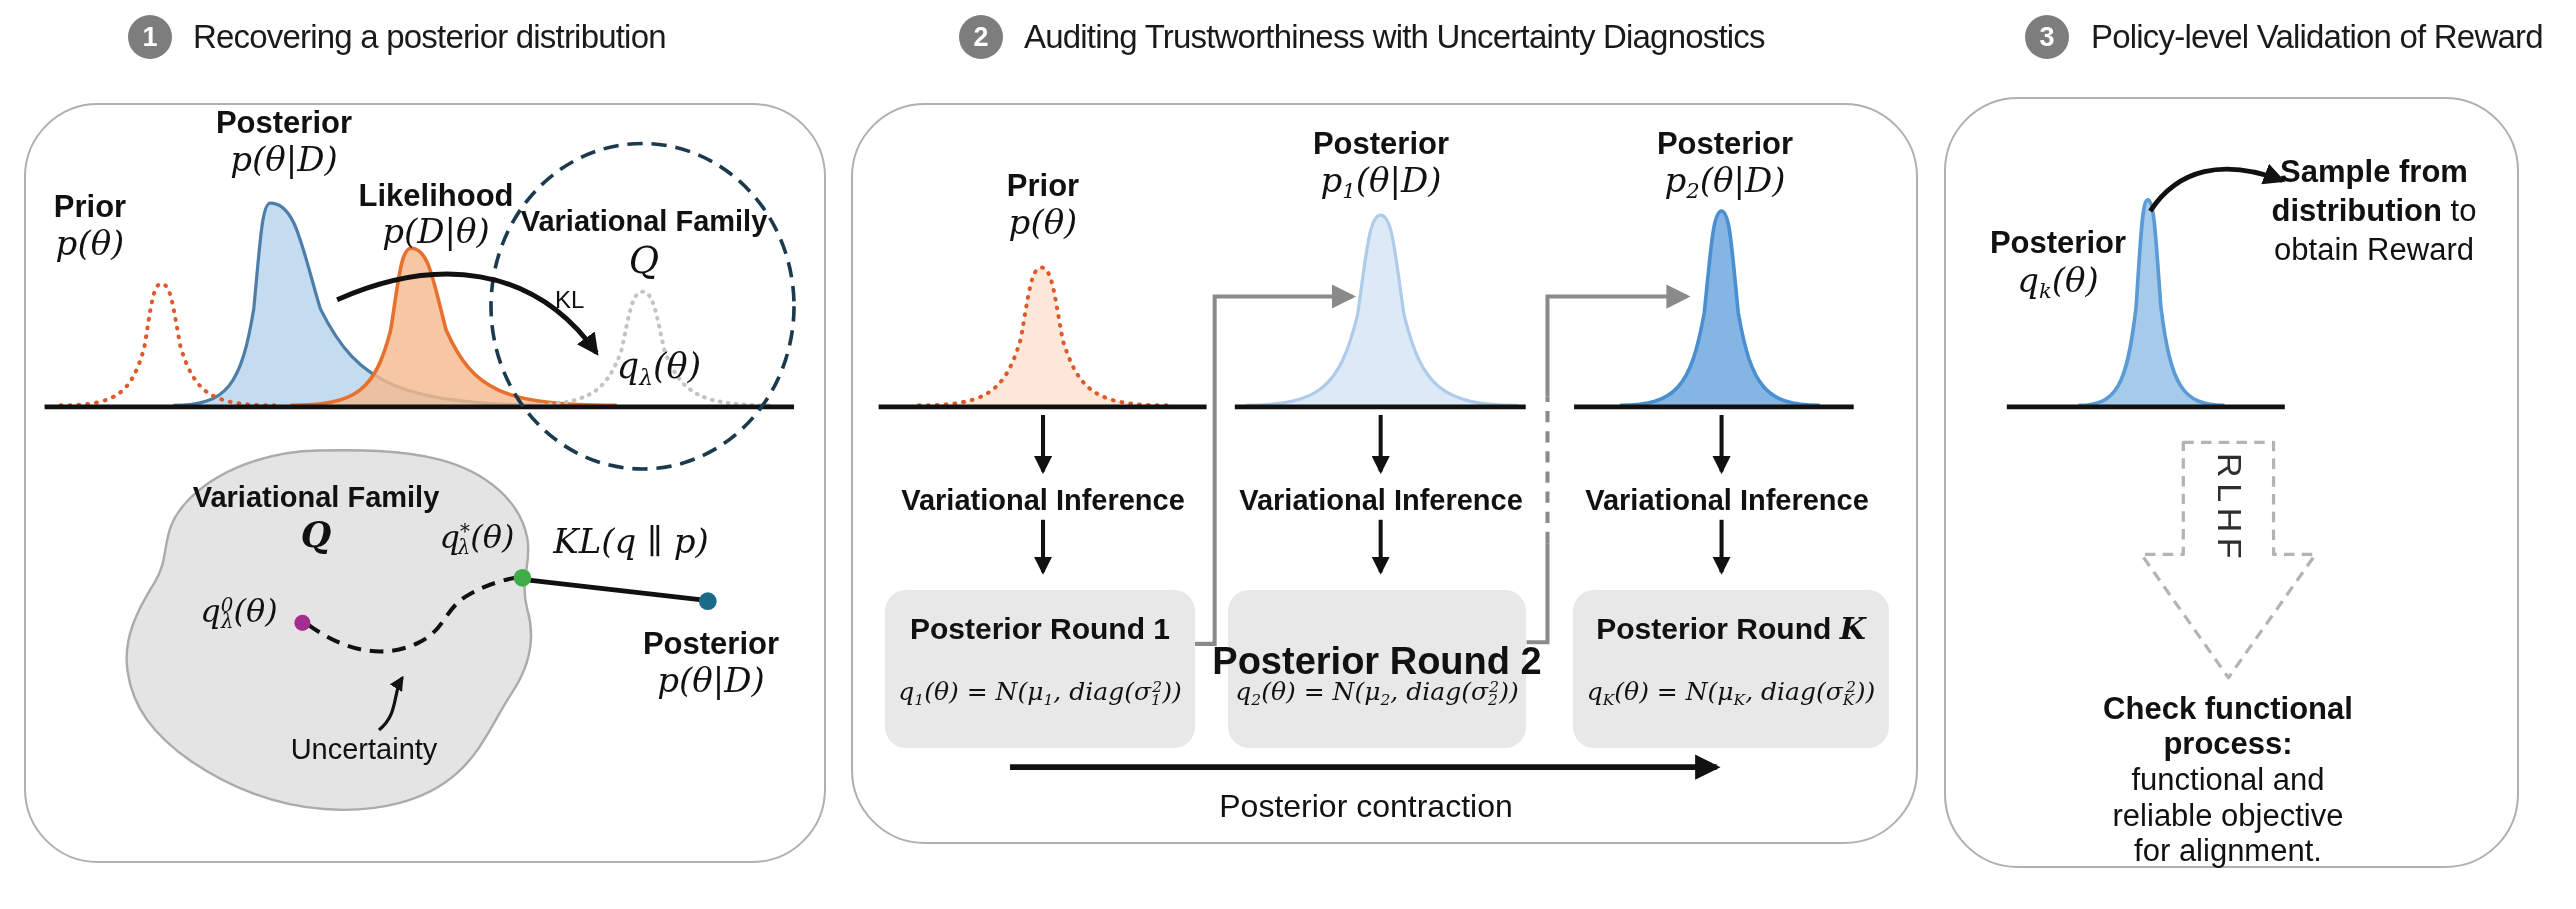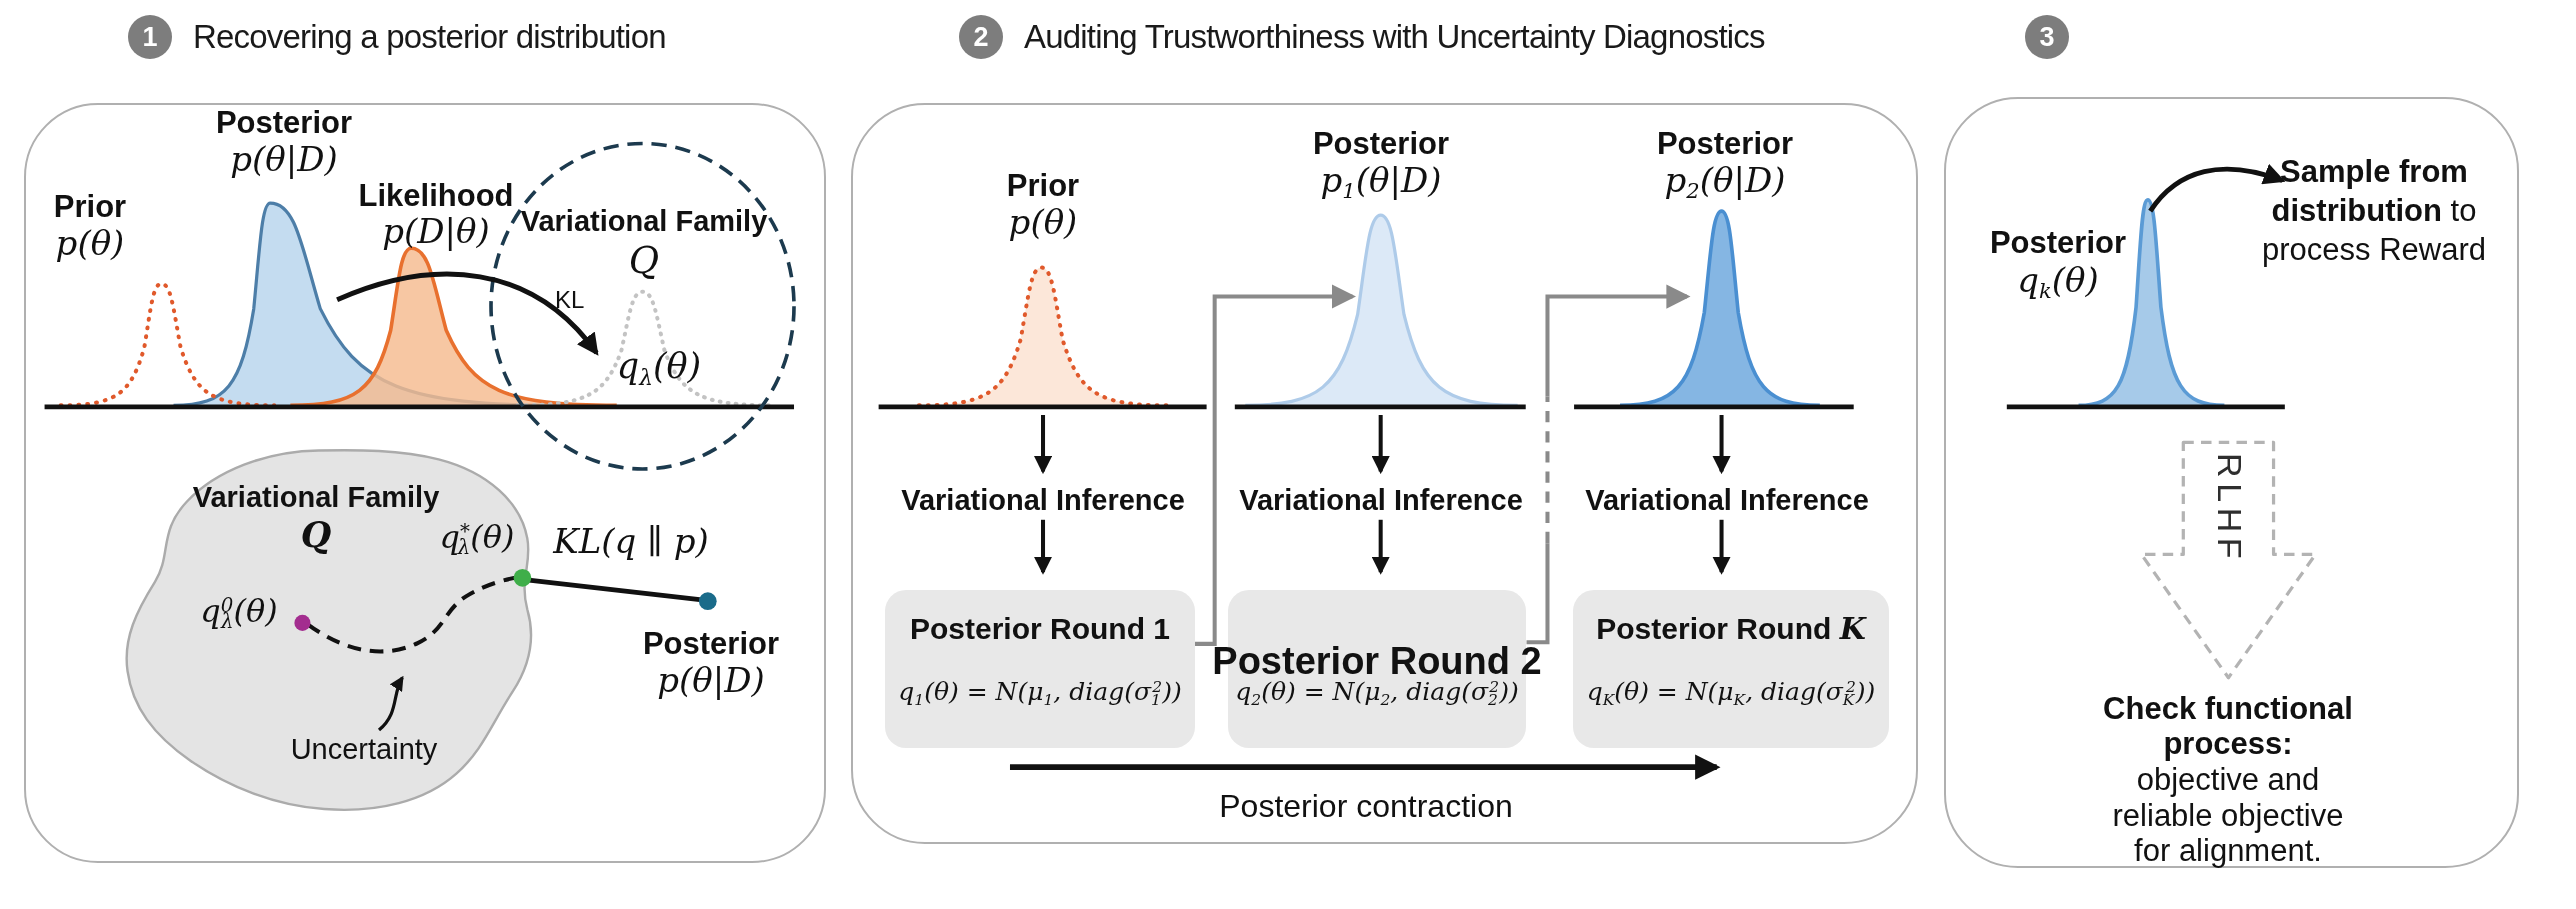--- a/index.html
+++ b/index.html
@@ -101,20 +101,21 @@
     <path d="M 2709 549 L 2821 549 L 2821 688 L 2873 688 L 2765 841 L 2657 688 L 2709 688 Z" fill="#ffffff" stroke-width="4" stroke-dasharray="13 9" stroke-linejoin="round" stroke="#B3B3B3"></path>
   </svg>
 
   <div class="step-circle" style="left:128px;top:15.3px;background:#7D7D7D">1</div>
   <div class="step-title" style="left:193px;top:17.7px">Recovering a posterior distribution</div>
 
   <div class="step-circle" style="left:959px;top:15.3px;background:#7D7D7D">2</div>
   <div class="step-title" style="left:1024px;top:17.7px">Auditing Trustworthiness with Uncertainty Diagnostics</div>
 
   <div class="step-circle" style="left:2025px;top:15.3px;background:#7D7D7D">3</div>
+  <div class="step-title" style="left:2091px;top:17.7px">Policy-level Validation of Reward</div>
 
   <div class="panel" style="left:24px;top:103px;width:798px;height:756px"></div>
   <div class="panel" style="left:851px;top:103px;width:1063px;height:737px"></div>
   <div class="panel" style="left:1944px;top:97px;width:571px;height:767px"></div>
 
   <div class="abs cx lbl" style="left:284px;top:106px;font-size:31px">Posterior</div>
   <div class="abs cx math" style="left:284px;top:142px;font-size:34px">p(θ|D)</div>
 
   <div class="abs cx lbl" style="left:90px;top:190px;font-size:31px">Prior</div>
   <div class="abs cx math" style="left:90px;top:226px;font-size:34px">p(θ)</div>
@@ -166,24 +167,24 @@
   <div class="abs cx lbl" style="left:1731px;top:613px;font-size:30px"><span>Posterior Round </span><span class="math" style="font-weight:700">K</span></div>
   <div class="abs cx math" style="left:1731px;top:679px;font-size:25px">q<sub>K</sub>(θ) = N(μ<sub>K</sub>, diag(σ<sub>K</sub><sup>2</sup>))</div>
 
   <div class="abs cx rlbl" style="left:1366px;top:788px;font-size:32px">Posterior contraction</div>
 
   <div class="abs cx lbl" style="left:2058px;top:226px;font-size:31px">Posterior</div>
   <div class="abs cx math" style="left:2058px;top:263px;font-size:34px">q<sub>k</sub>(θ)</div>
 
   <div class="abs cx lbl" style="left:2374px;top:155px;font-size:31px">Sample from</div>
   <div class="abs cx" style="left:2374px;top:193px;font-size:31px;color:#111"><span style="font-weight:700">distribution</span><span> to</span></div>
-  <div class="abs cx rlbl" style="left:2374px;top:232px;font-size:31px">process Reward</div>
+  <div class="abs cx rlbl" style="left:2374px;top:232px;font-size:31px">obtain Reward</div>
 
   <div class="rlhf-text" style="left:2210px;top:453px">RLHF</div>
 
   <div class="abs cx lbl" style="left:2228px;top:692px;font-size:31px">Check functional</div>
   <div class="abs cx lbl" style="left:2228px;top:727px;font-size:31px">process:</div>
-  <div class="abs cx rlbl" style="left:2228px;top:762px;font-size:31px">objective and</div>
+  <div class="abs cx rlbl" style="left:2228px;top:762px;font-size:31px">functional and</div>
   <div class="abs cx rlbl" style="left:2228px;top:798px;font-size:31px">reliable objective</div>
   <div class="abs cx rlbl" style="left:2228px;top:833px;font-size:31px">for alignment.</div>
 
 </div>
 
 
 </body></html>

